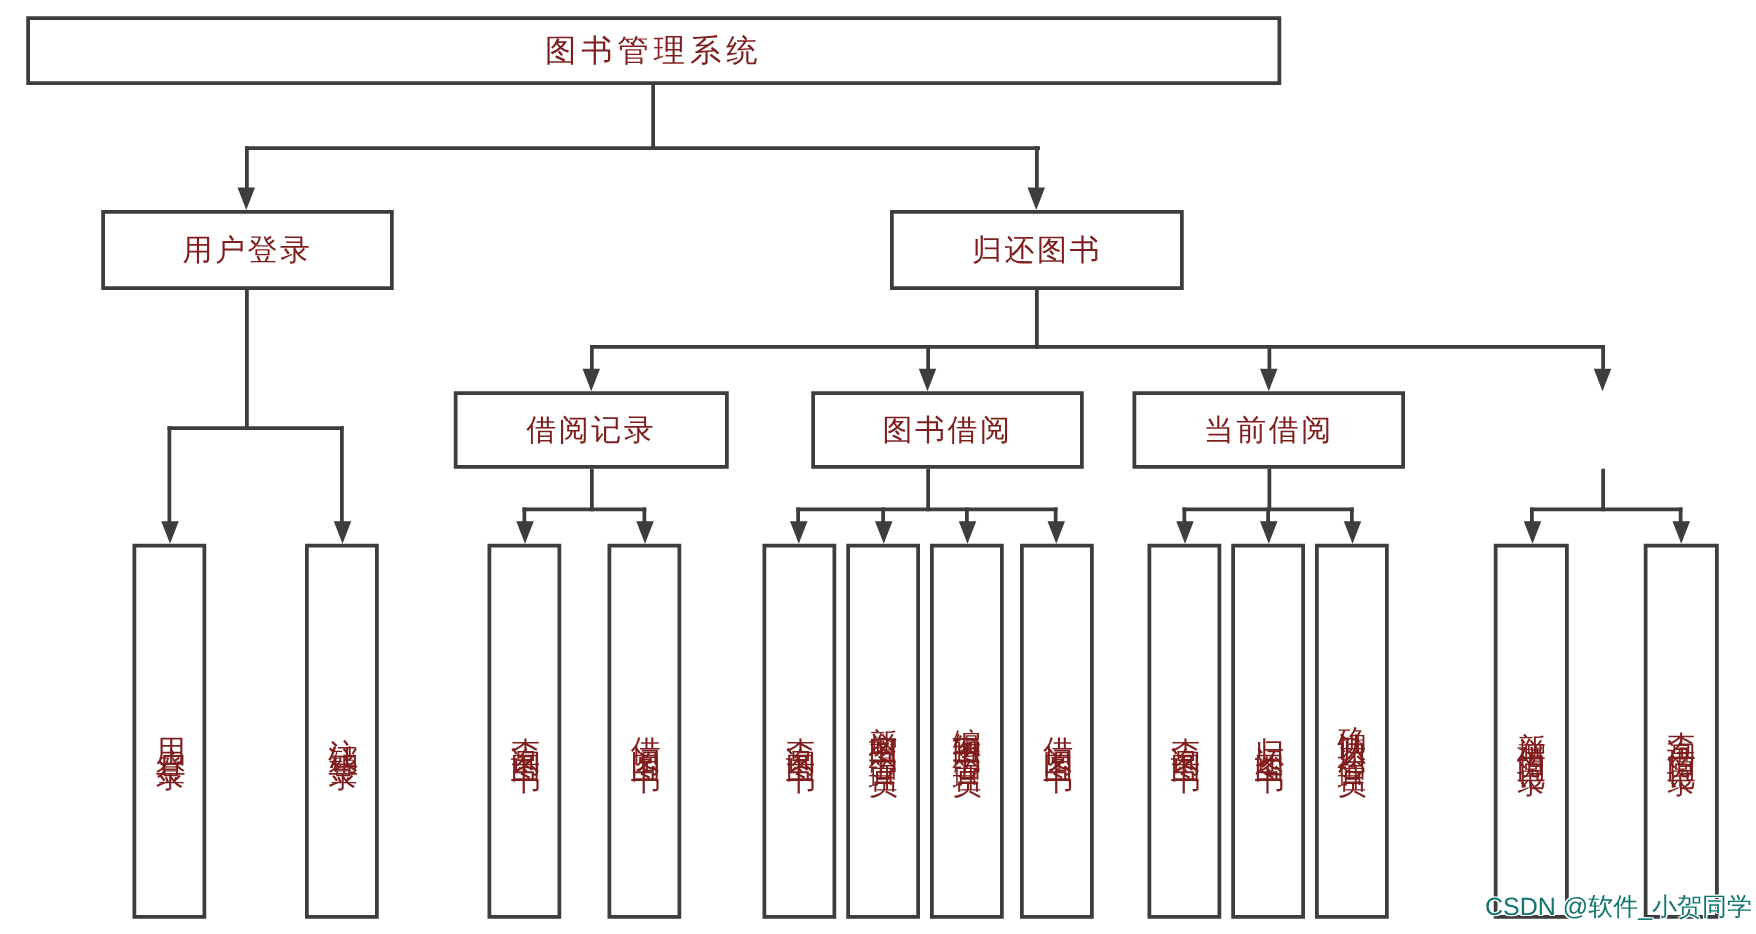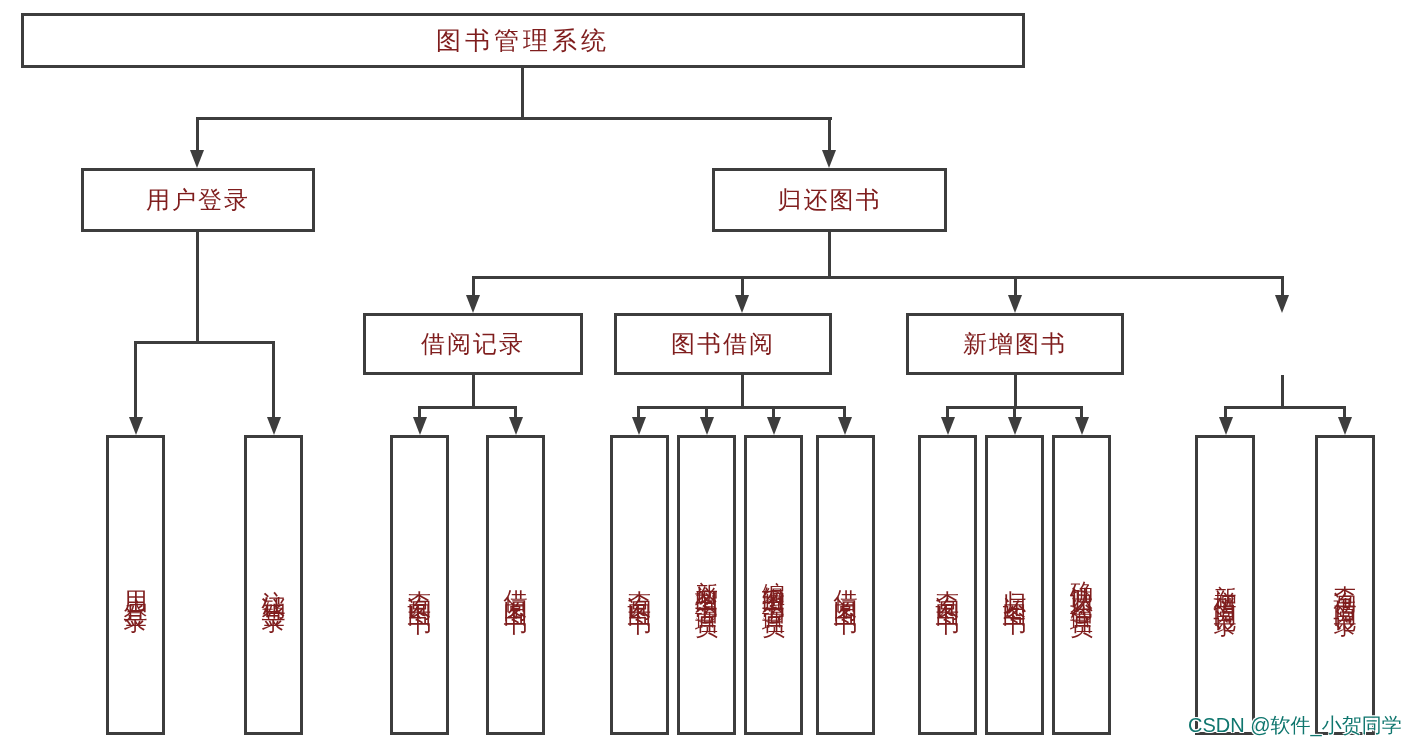--- a/index.html
+++ b/index.html
@@ -62,25 +62,25 @@
   <div class="box box-h" style="left:81px;top:168px;width:234px;height:64px;">
     <span>用户登录</span>
   </div>
   <div class="box box-h" style="left:712px;top:168px;width:235px;height:64px;">
     <span>归还图书</span>
   </div>
 
   <div class="box box-h" style="left:363px;top:313px;width:220px;height:62px;">
     <span>借阅记录</span>
   </div>
-  <div class="box box-h" style="left:614px;top:313px;width:218px;height:62px;">
+  <div class="box box-h" style="left:649px;top:313px;width:218px;height:62px;">
     <span>图书借阅</span>
   </div>
   <div class="box box-h" style="left:906px;top:313px;width:218px;height:62px;">
-    <span>新增图书</span>
+    <span>当前借阅</span>
   </div>
 
   <div class="box box-v" style="left:106px;top:435px;width:59px;height:300px;">
     <span>用户登录</span>
   </div>
   <div class="box box-v" style="left:244px;top:435px;width:59px;height:300px;">
     <span>注销登录</span>
   </div>
 
   <div class="box box-v" style="left:390px;top:435px;width:59px;height:300px;">

